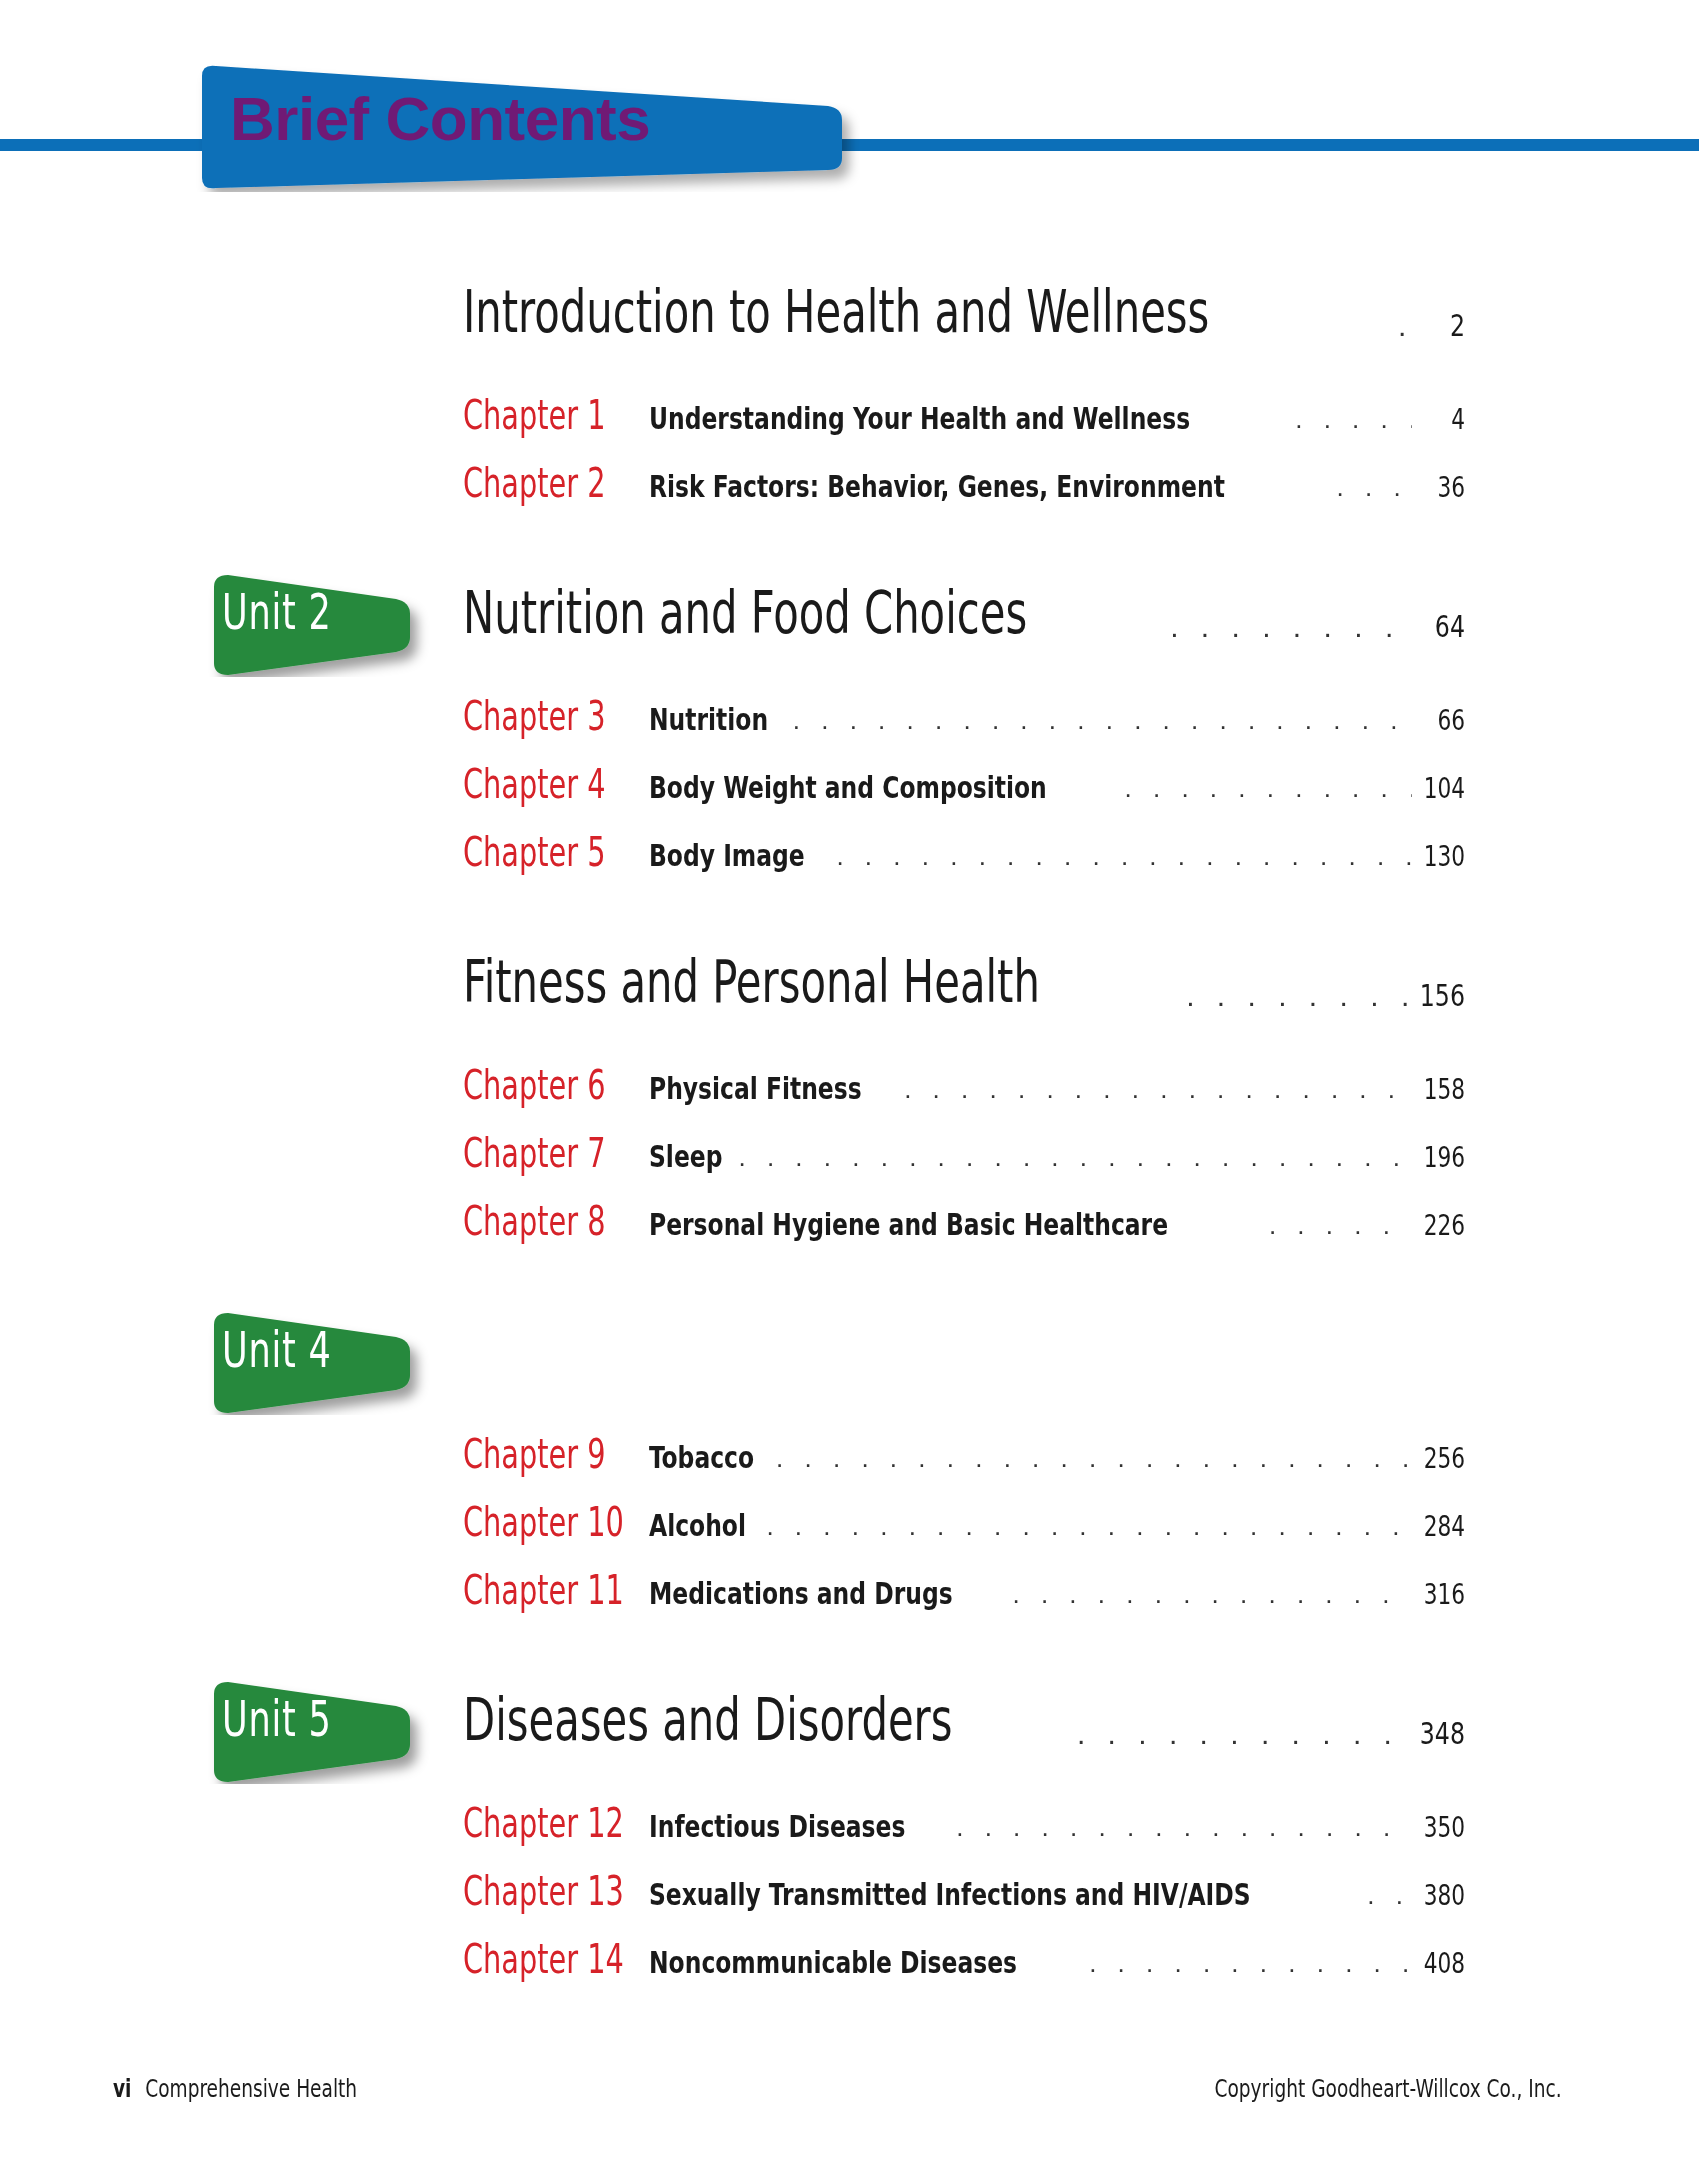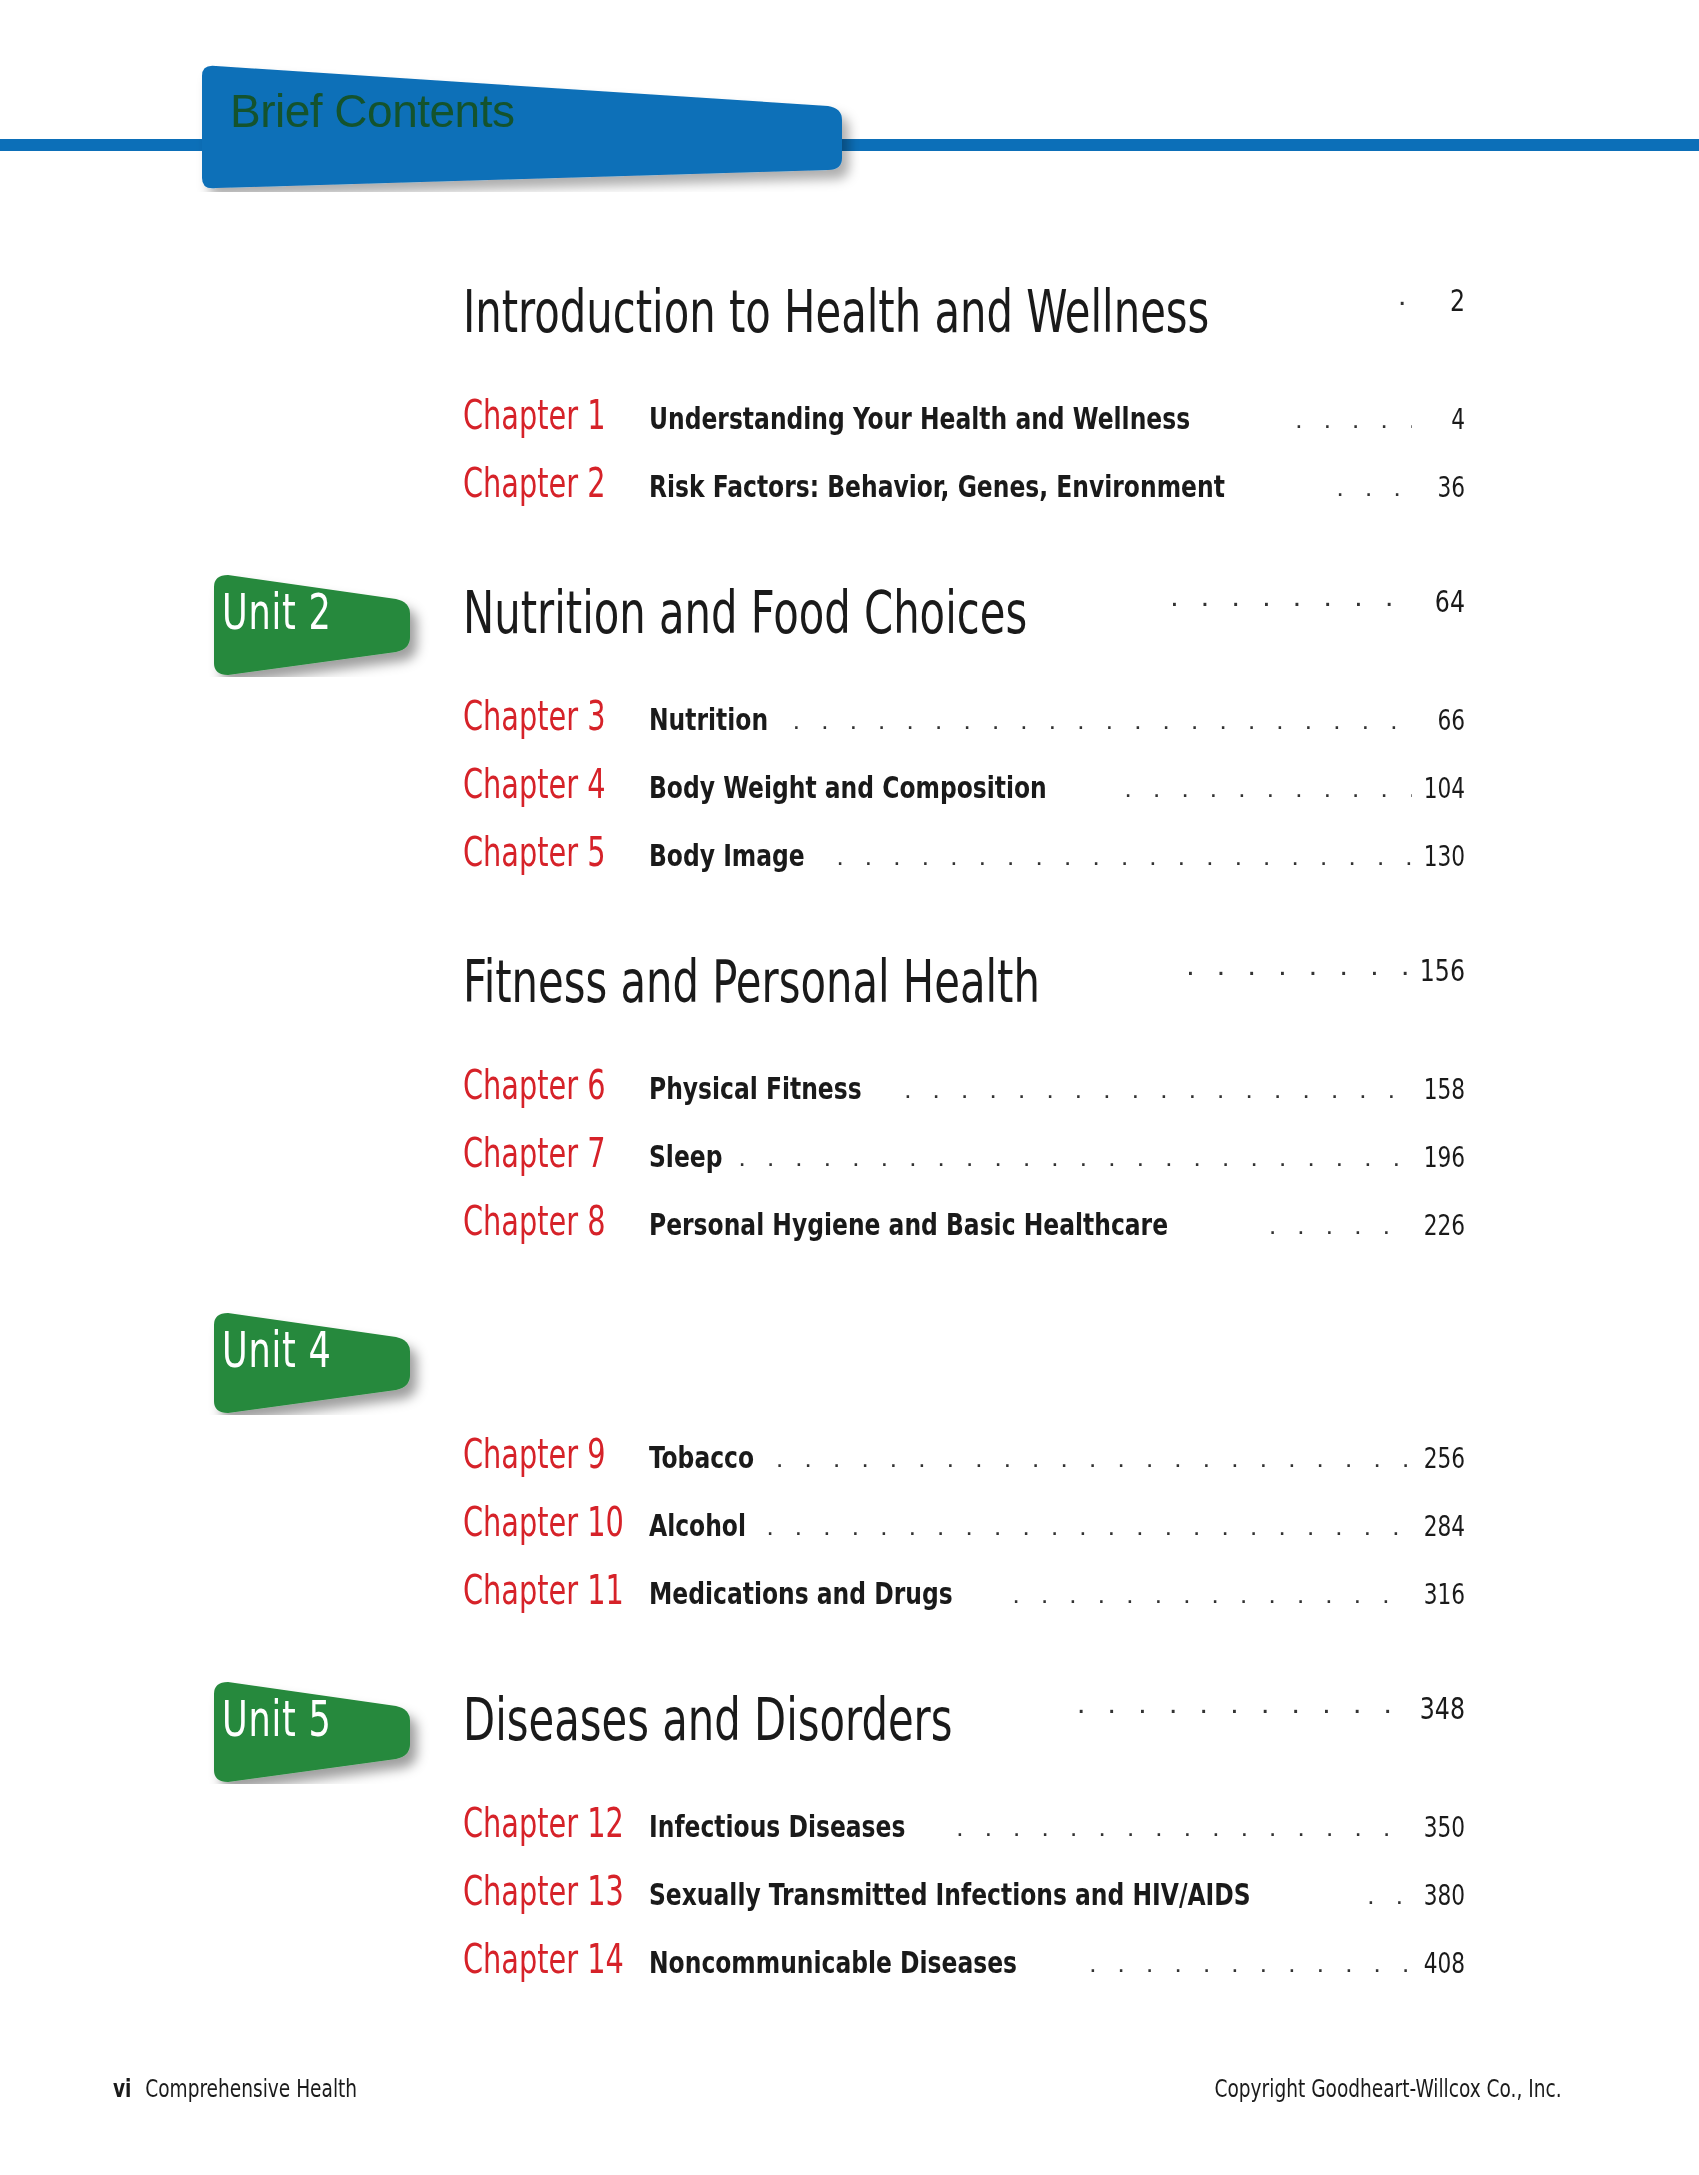--- a/index.html
+++ b/index.html
@@ -40,23 +40,23 @@
   }
   #header-banner svg {
     display: block;
     position: absolute;
     top: 0; left: 0;
   }
   #brief-contents-title {
     position: absolute;
     left: 50px;
     top: 26px;
-    font-size: 46px;
-    font-weight: normal;
-    color: #14532d;
+    font-size: 62px;
+    font-weight: bold;
+    color: #701a75;
     letter-spacing: -0.5px;
     line-height: 1;
     white-space: nowrap;
     font-family: "Liberation Sans", sans-serif;
   }
 
   
   #content {
     position: absolute;
     top: 272px;
@@ -97,21 +97,21 @@
     transform: scaleX(0.78);
     transform-origin: left center;
     letter-spacing: 1px;
   }
   .unit-title-row {
     position: absolute;
     left: 463px;
     right: 234px;
     top: 10px;
     display: flex;
-    align-items: flex-start;
+    align-items: flex-end;
   }
   .unit-title {
     font-size: 58px;
     color: #1a1a1a;
     line-height: 1.05;
     white-space: nowrap;
     font-family: "DejaVu Sans Condensed", "Liberation Sans Narrow", "Liberation Sans", sans-serif;
     transform: scaleX(0.80);
     transform-origin: left bottom;
     flex: 0 0 auto;

